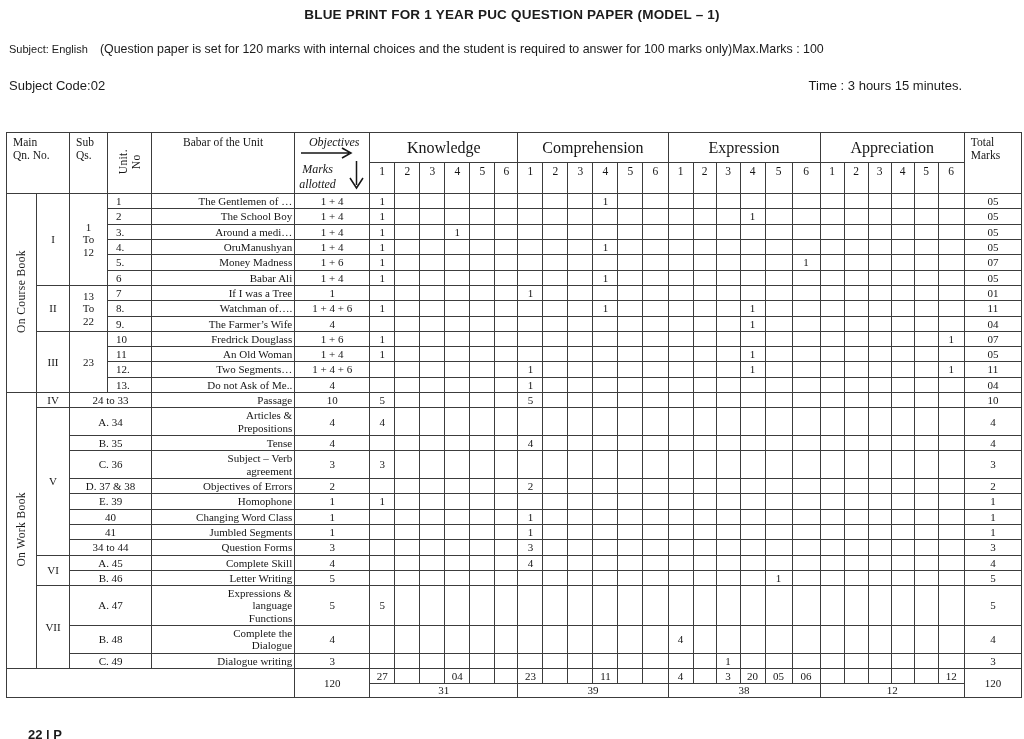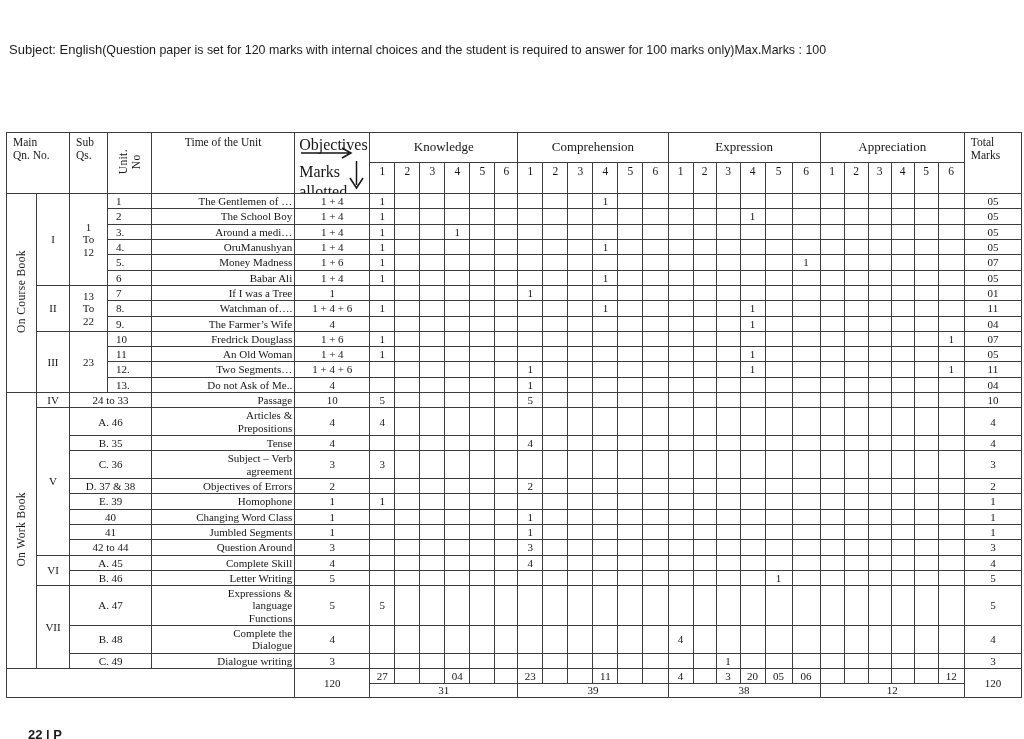--- a/index.html
+++ b/index.html
@@ -1,55 +1,60 @@
 <!DOCTYPE html>
 <html><head>
 <meta charset="utf-8">
 <style>
   html,body{margin:0;padding:0;background:#fff;}
   .page{position:relative;width:1024px;height:739px;overflow:hidden;background:#fff;
         font-family:"Liberation Sans",sans-serif;color:#1b1b1b;}
   .title{position:absolute;top:7px;left:0;width:100%;text-align:center;
          font-size:13.5px;font-weight:bold;letter-spacing:.2px;}
   .line1{position:absolute;top:42px;left:9px;width:1010px;font-size:12.4px;white-space:nowrap;}
-  .line1 .subj{font-size:13px;}
+  .line1 .subj{font-size:11px;margin-right:12px;}
   .line2{position:absolute;top:78px;left:9px;width:953px;display:flex;
          justify-content:space-between;font-size:13px;}
   .tblwrap{position:absolute;top:132px;left:6px;}
   table{border-collapse:collapse;table-layout:fixed;width:1016px;
         font-family:"Liberation Serif",serif;color:#161616;}
   td,th{border:1px solid #3c3c3c;padding:0;font-size:11px;font-weight:normal;
         text-align:center;vertical-align:middle;overflow:hidden;line-height:1.12;}
   tr{height:15px;}
   tr.h1{height:30px;} tr.h2{height:31px;}
   th{font-size:11.5px;}
   th.side{vertical-align:top;text-align:left;padding:3px 0 0 6px;white-space:pre-line;}
-  th.grp{font-size:13px;}
+  th.grp{font-size:16px;}
   th.num{vertical-align:top;padding-top:2px;}
   td.name{text-align:right;padding:1px 2px 1px 5px;white-space:pre-line;}
   td.unit{text-align:left;padding-left:8px;}
   .pre{white-space:pre-line;}
   td.vcell{vertical-align:middle;}
   .vert{writing-mode:vertical-rl;transform:rotate(180deg);white-space:pre-line;
         font-size:11.5px;letter-spacing:.4px;display:inline-block;}
-  .mcell{position:relative;width:100%;height:60px;text-align:left;font-size:16px;
-         padding:3px 0 0 4px;box-sizing:border-box;}
+  .mcell{position:relative;width:100%;height:60px;text-align:center;font-size:12px;
+         padding:3px 0 0 4px;box-sizing:border-box;font-style:italic;}
   .m-marks{position:absolute;left:4px;top:29px;line-height:1.25;white-space:pre-line;}
   .r-arrow{position:absolute;left:4px;top:13px;}
   .d-arrow{position:absolute;right:5px;top:27px;}
   tr.totals2{height:14px;padding-left:16px;}
   .footer{position:absolute;top:727px;left:28px;font-size:13px;font-weight:bold;
           font-family:"Liberation Sans",sans-serif;}
 </style>
 </head>
 <body>
 
 <div class="page">
+  <div class="title">BLUE PRINT FOR 1 YEAR PUC QUESTION PAPER (MODEL – 1)</div>
   <div class="line1">
     <span class="subj">Subject: English</span><span>(Question paper is set for 120 marks with internal choices and the student is required to answer for 100 marks only)</span><span>Max.Marks : 100</span>
+  </div>
+  <div class="line2">
+    <span>Subject Code:02</span>
+    <span>Time : 3 hours 15 minutes.</span>
   </div>
   <div class="tblwrap" id="tblwrap">
       <table>
         <colgroup>
           <col style="width:30px">
           <col style="width:33px">
           <col style="width:38px">
           <col style="width:44px">
           <col style="width:143px">
           <col style="width:75px">
@@ -80,21 +85,21 @@
           <col style="width:57px">
         </colgroup>
         <tbody>
           <tr class="h1">
             <th class="side" colspan="2" rowspan="2">Main
 Qn. No.</th>
             <th class="side" rowspan="2">Sub
 Qs.</th>
             <th rowspan="2"><span class="vert">Unit.
 No</span></th>
-            <th class="side" rowspan="2" style="text-align:center;padding-left:0;">Time of the Unit</th>
+            <th class="side" rowspan="2" style="text-align:center;padding-left:0;">Babar of the Unit</th>
             <th rowspan="2">
               <div class="mcell"><span>Objectives</span><svg class="r-arrow" width="58" height="13" viewBox="0 0 58 13">
                   <path d="M2 7 H50 M43 2 L52 7 L43 12" stroke="#161616" stroke-width="1.5" fill="none"></path>
                 </svg><span class="m-marks">Marks
 allotted</span><svg class="d-arrow" width="15" height="31" viewBox="0 0 15 31">
                   <path d="M7.5 1 V25 M1 18 L7.5 28 L14 18" stroke="#161616" stroke-width="1.5" fill="none"></path>
                 </svg></div>
             </th>
             <th class="grp" colspan="6">Knowledge</th>
             <th class="grp" colspan="6">Comprehension</th>
@@ -557,21 +562,21 @@
             <td></td>
             <td></td>
             <td></td>
             <td></td>
             <td></td>
             <td></td>
             <td>10</td>
           </tr>
           <tr>
             <td rowspan="8">V</td>
-            <td colspan="2">A. 46</td>
+            <td colspan="2">A. 34</td>
             <td class="name">Articles &amp;
 Prepositions</td>
             <td>4</td>
             <td>4</td>
             <td></td>
             <td></td>
             <td></td>
             <td></td>
             <td></td>
             <td></td>
@@ -769,22 +774,22 @@
             <td></td>
             <td></td>
             <td></td>
             <td></td>
             <td></td>
             <td></td>
             <td></td>
             <td>1</td>
           </tr>
           <tr>
-            <td colspan="2">42 to 44</td>
-            <td class="name">Question Around</td>
+            <td colspan="2">34 to 44</td>
+            <td class="name">Question Forms</td>
             <td>3</td>
             <td></td>
             <td></td>
             <td></td>
             <td></td>
             <td></td>
             <td></td>
             <td>3</td>
             <td></td>
             <td></td>

